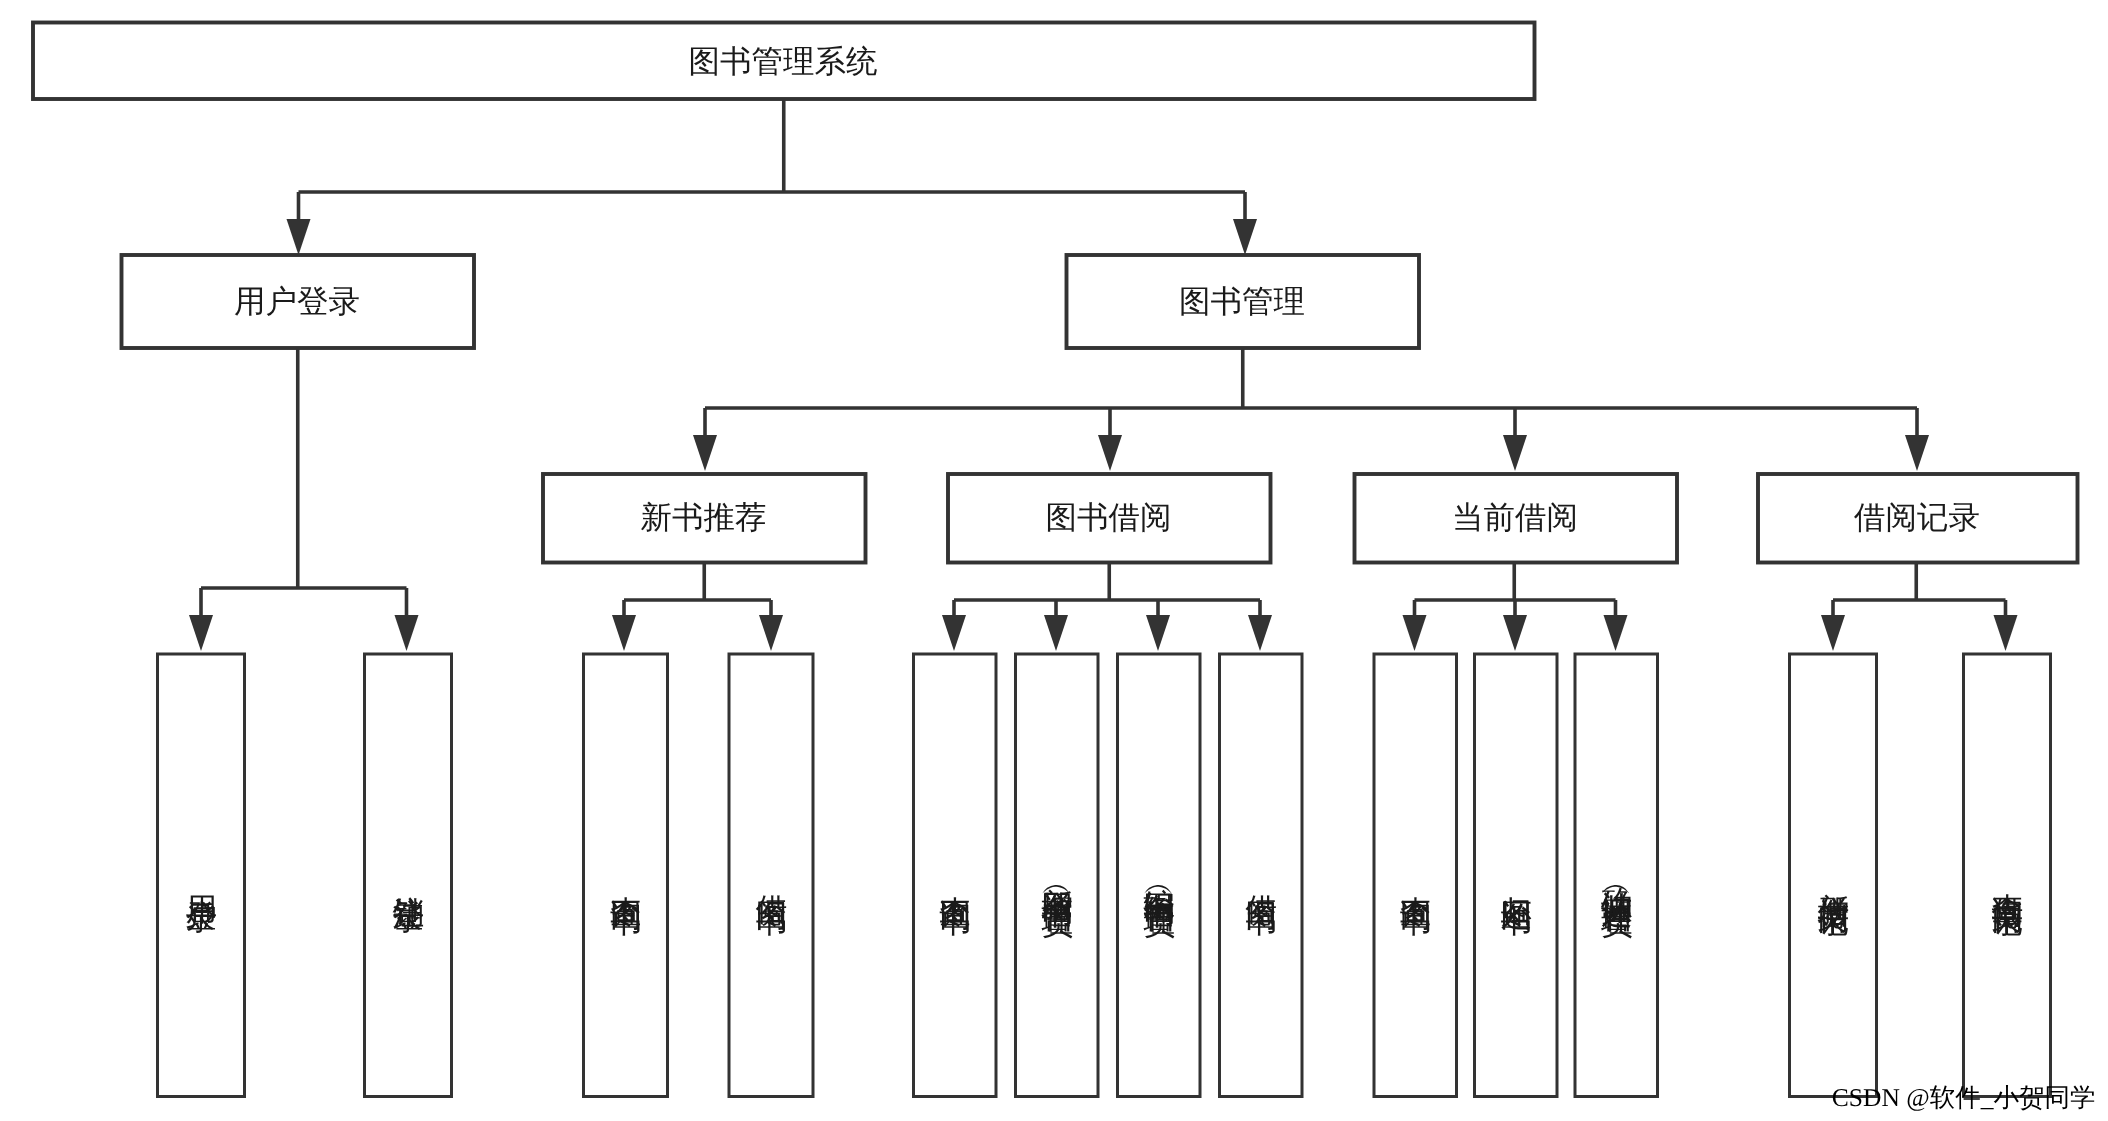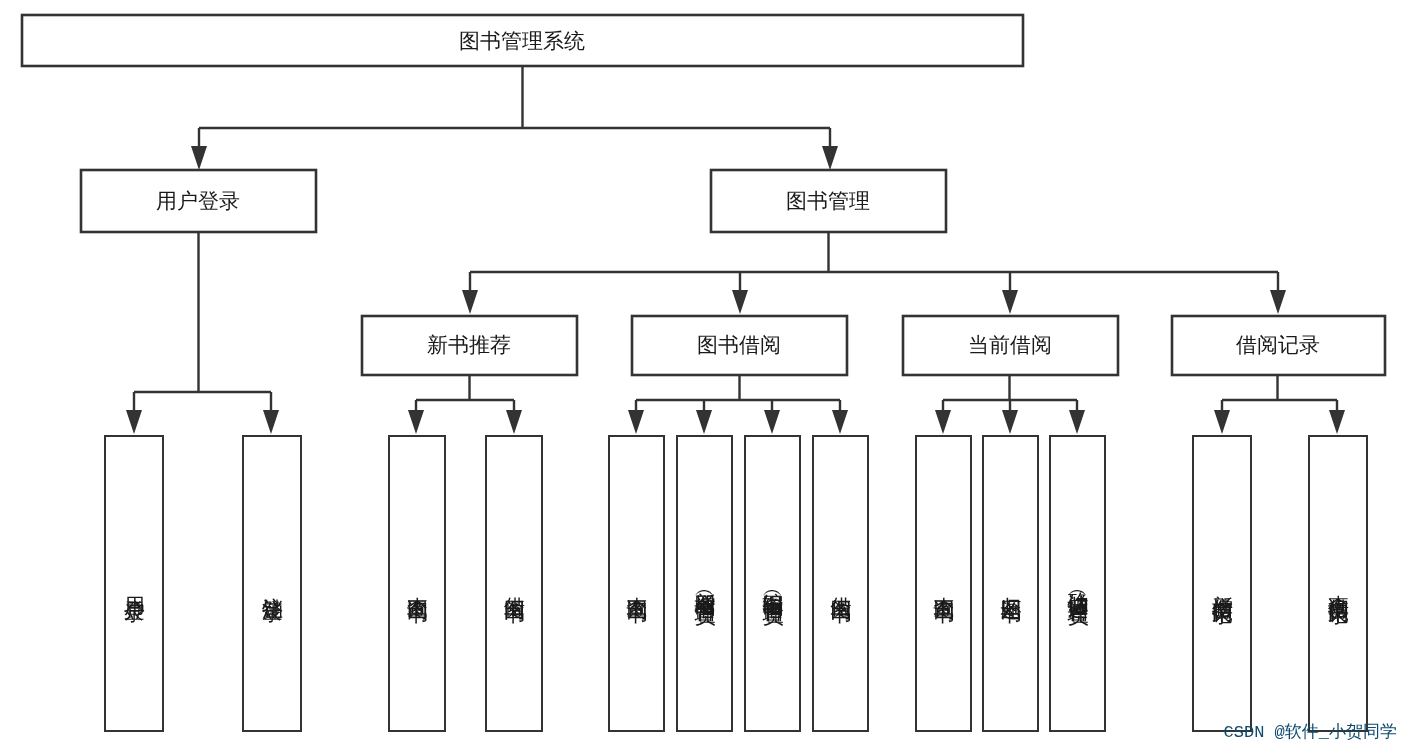--- a/index.html
+++ b/index.html
@@ -47,23 +47,23 @@
     line-height:1.18;
     color:#1a1a1a;
     letter-spacing:2px;
     white-space:pre;
     text-align:center;
   }
   #watermark{
     position:absolute;
     right:8px;
     bottom:4px;
-    font-family:Liberation Mono, monospace;
+    font-family:Liberation Serif, serif;
     font-size:17px;
-    color:#0c4a6e;
+    color:#000000;
     white-space:nowrap;
     pointer-events:none;
   }
 </style>
 </head>
 <body>
 
 <svg id="diagram" viewBox="0 0 1405 747">
 
   <g>

